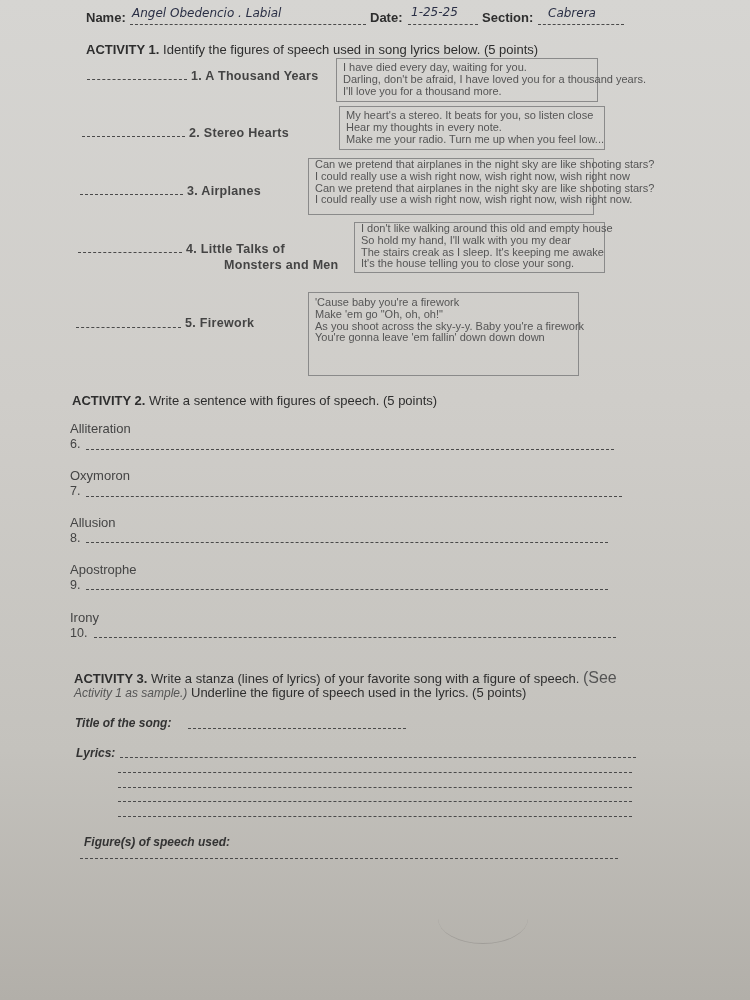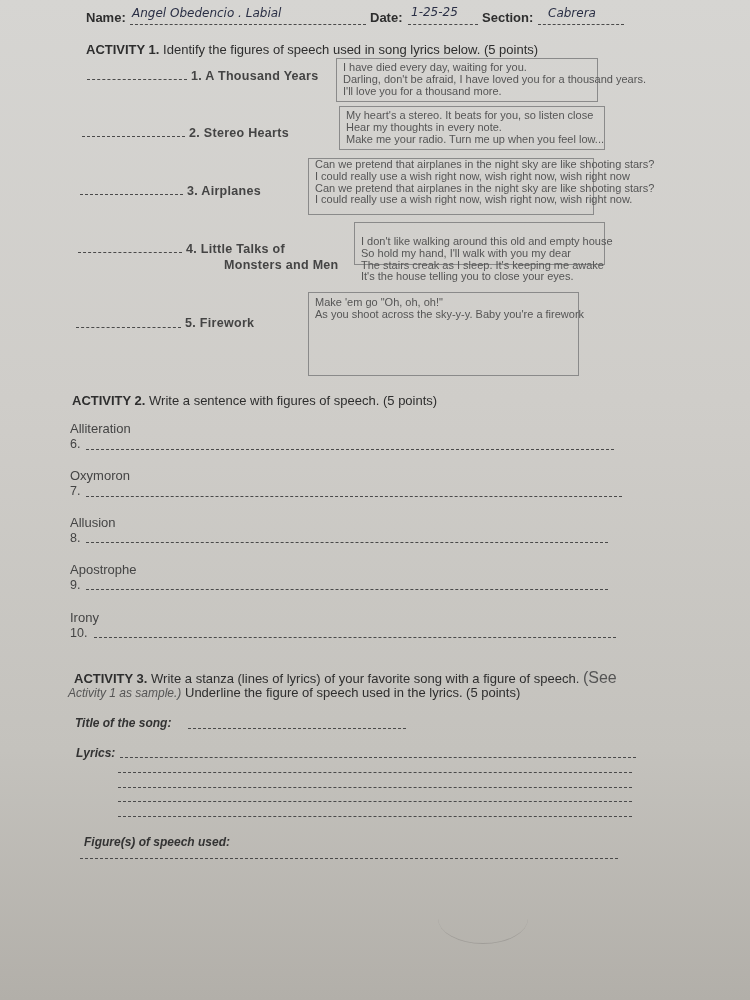--- a/index.html
+++ b/index.html
@@ -81,34 +81,36 @@
       <div>I could really use a wish right now, wish right now, wish right now</div>
       <div>Can we pretend that airplanes in the night sky are like shooting stars?</div>
       <div>I could really use a wish right now, wish right now, wish right now.</div>
     </div>
   </div>
 
   <div>
     <div class="dash" style="left:78px;top:252px;width:104px;"></div>
     <span class="abs song" style="left:186px;top:242px;">4. Little Talks of</span>
     <span class="abs song" style="left:224px;top:258px;">Monsters and Men</span>
-    <div class="box" style="left:354px;top:222px;width:251px;height:43px;padding-top:13px;">
+    <div class="box" style="left:354px;top:222px;width:251px;height:51px;padding-top:0;">
       <div>I don't like walking around this old and empty house</div>
       <div>So hold my hand, I'll walk with you my dear</div>
       <div>The stairs creak as I sleep. It's keeping me awake</div>
-      <div>It's the house telling you to close your eyes.</div>
+      <div>It's the house telling you to close your song.</div>
     </div>
   </div>
 
   <div>
     <div class="dash" style="left:76px;top:327px;width:105px;"></div>
     <span class="abs song" style="left:185px;top:316px;">5. Firework</span>
     <div class="box" style="left:308px;top:292px;width:271px;height:84px;padding-top:4px;">
+      <div>'Cause baby you're a firework</div>
       <div>Make 'em go "Oh, oh, oh!"</div>
       <div>As you shoot across the sky-y-y. Baby you're a firework</div>
+      <div>You're gonna leave 'em fallin' down down down</div>
     </div>
   </div>
 </div>
 
 <div>
   <div class="abs act" style="left:72px;top:393px;">
     <span class="bold">ACTIVITY 2.</span>
     <span>Write a sentence with figures of speech. (5 points)</span>
   </div>
 
@@ -132,21 +134,21 @@
   <span class="abs num" style="left:70px;top:626px;">10.</span>
   <div class="dash" style="left:94px;top:637px;width:522px;"></div>
 </div>
 
 <div>
   <div class="abs act" style="left:74px;top:669px;">
     <span class="bold">ACTIVITY 3.</span>
     <span>Write a stanza (lines of lyrics) of your favorite song with a figure of speech.</span>
     <span style="font-size:16px;color:#555;">(See</span>
   </div>
-  <div class="abs act" style="left:68px;top:685px;">
+  <div class="abs act" style="left:74px;top:685px;">
     <span style="font-style:italic;font-size:12px;color:#555;">Activity 1 as sample.)</span>
     <span>Underline the figure of speech used in the lyrics. (5 points)</span>
   </div>
 
   <span class="abs italic-bold" style="left:75px;top:716px;">Title of the song:</span>
   <div class="dash" style="left:188px;top:728px;width:218px;"></div>
 
   <span class="abs italic-bold" style="left:76px;top:746px;text-align:center;">Lyrics:</span>
   <div class="dash" style="left:120px;top:757px;width:516px;"></div>
   <div class="dash" style="left:118px;top:772px;width:514px;"></div>

